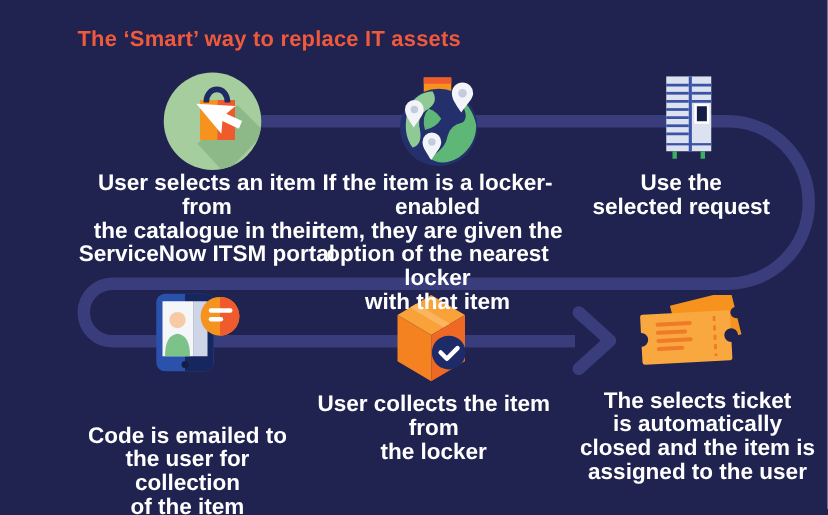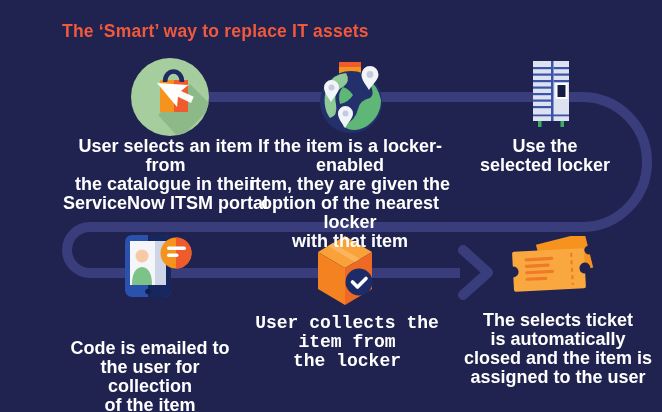--- a/index.html
+++ b/index.html
@@ -19,21 +19,21 @@
   .icon svg{ display:block; }
   .caption{
     position:absolute; z-index:3;
     color:#ffffff; font-size:18px; font-weight:700; line-height:19px;
     text-align:center; white-space:pre-line;
   }
   .c1{ left:58px;  top:137px; width:215px; }
   .c2{ left:243px; top:137px; width:214px; }
   .c3{ left:455px; top:137px; width:180px; }
   .c4{ left:57px;  top:300px; width:186px;margin-top:39px; }
-  .c5{ left:244px; top:314px; width:206px;font-family:Liberation Mono, monospace; }
+  .c5{ left:244px; top:314px; width:206px; }
   .c6{ left:458px; top:311px; width:200px; }
   .i1{ left:130px; top:57px; }
   .i2{ left:313px; top:58px; }
   .i3{ left:531px; top:61px; }
   .i4{ left:123px; top:233px; }
   .i5{ left:316px; top:233px; }
   .i6{ left:506px; top:236px; }
 </style>
 </head>
 <body>
@@ -165,21 +165,21 @@
   </div>
 
   <div class="caption c1">User selects an item from
 the catalogue in their
 ServiceNow ITSM portal</div>
   <div class="caption c2">If the item is a locker-enabled
 item, they are given the
 option of the nearest locker
 with that item</div>
   <div class="caption c3">Use the
-selected locker</div>
+selected request</div>
   <div class="caption c4">Code is emailed to
 the user for collection
 of the item</div>
   <div class="caption c5">User collects the item from
 the locker</div>
   <div class="caption c6">The selects ticket
 is automatically
 closed and the item is
 assigned to the user</div>
 

